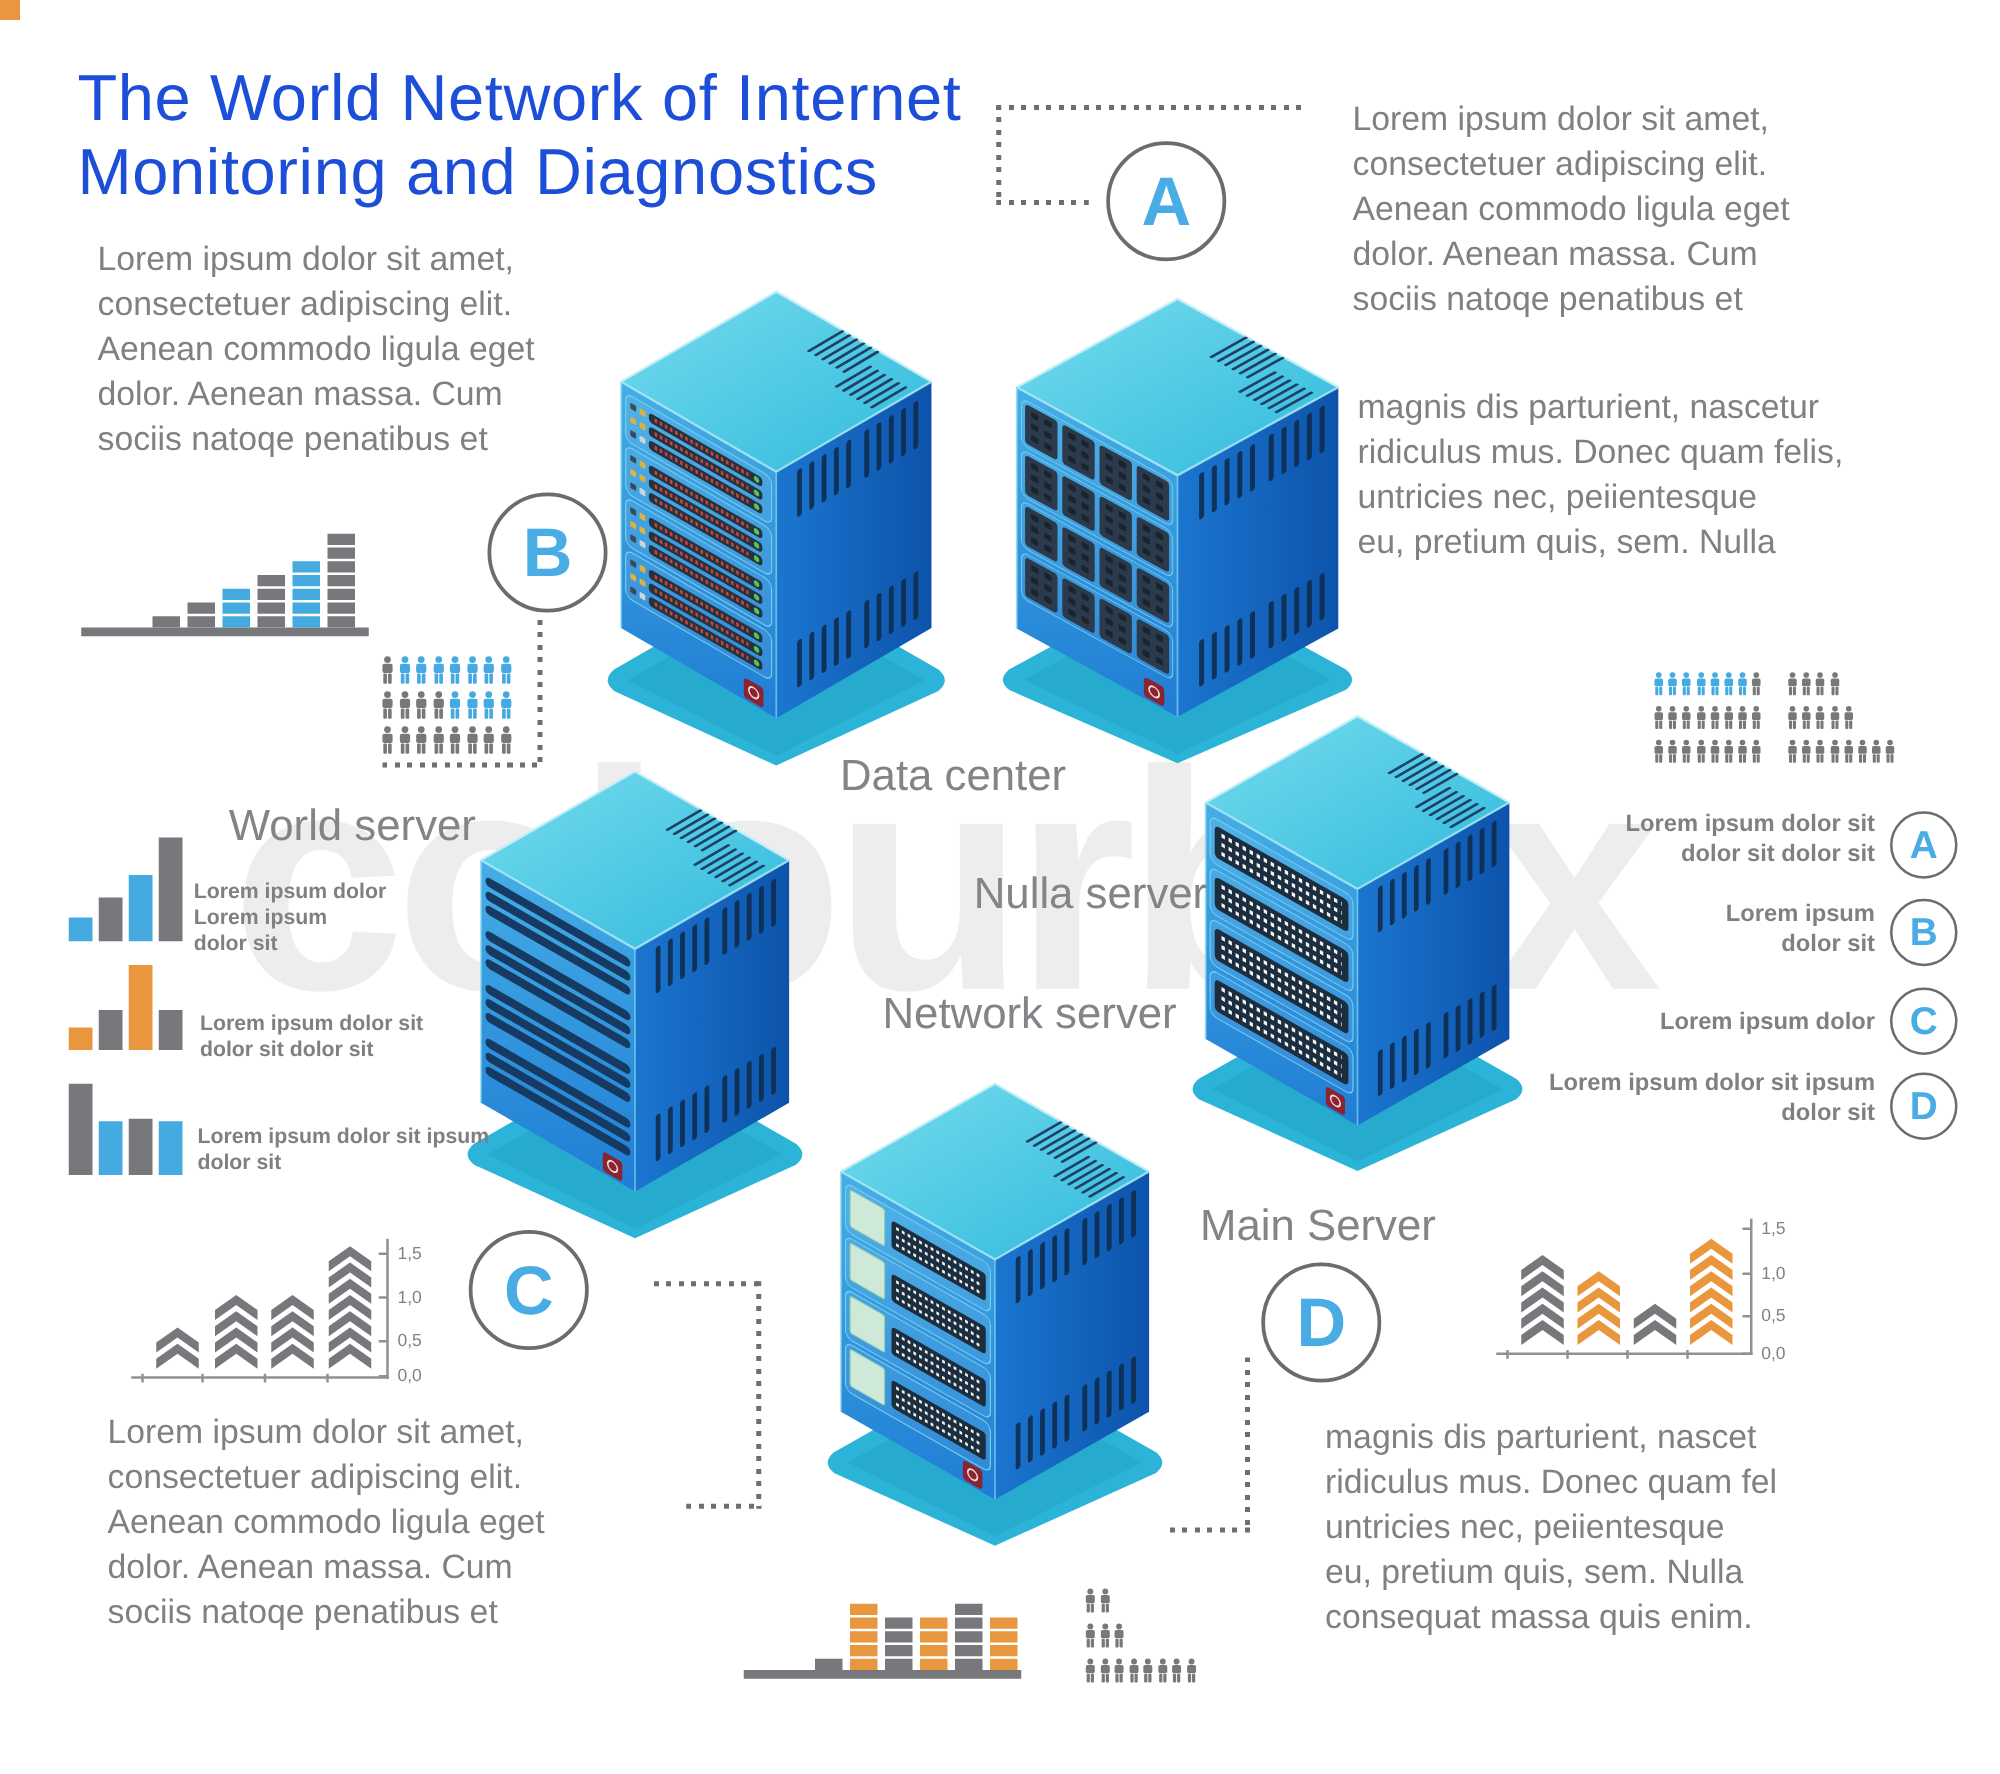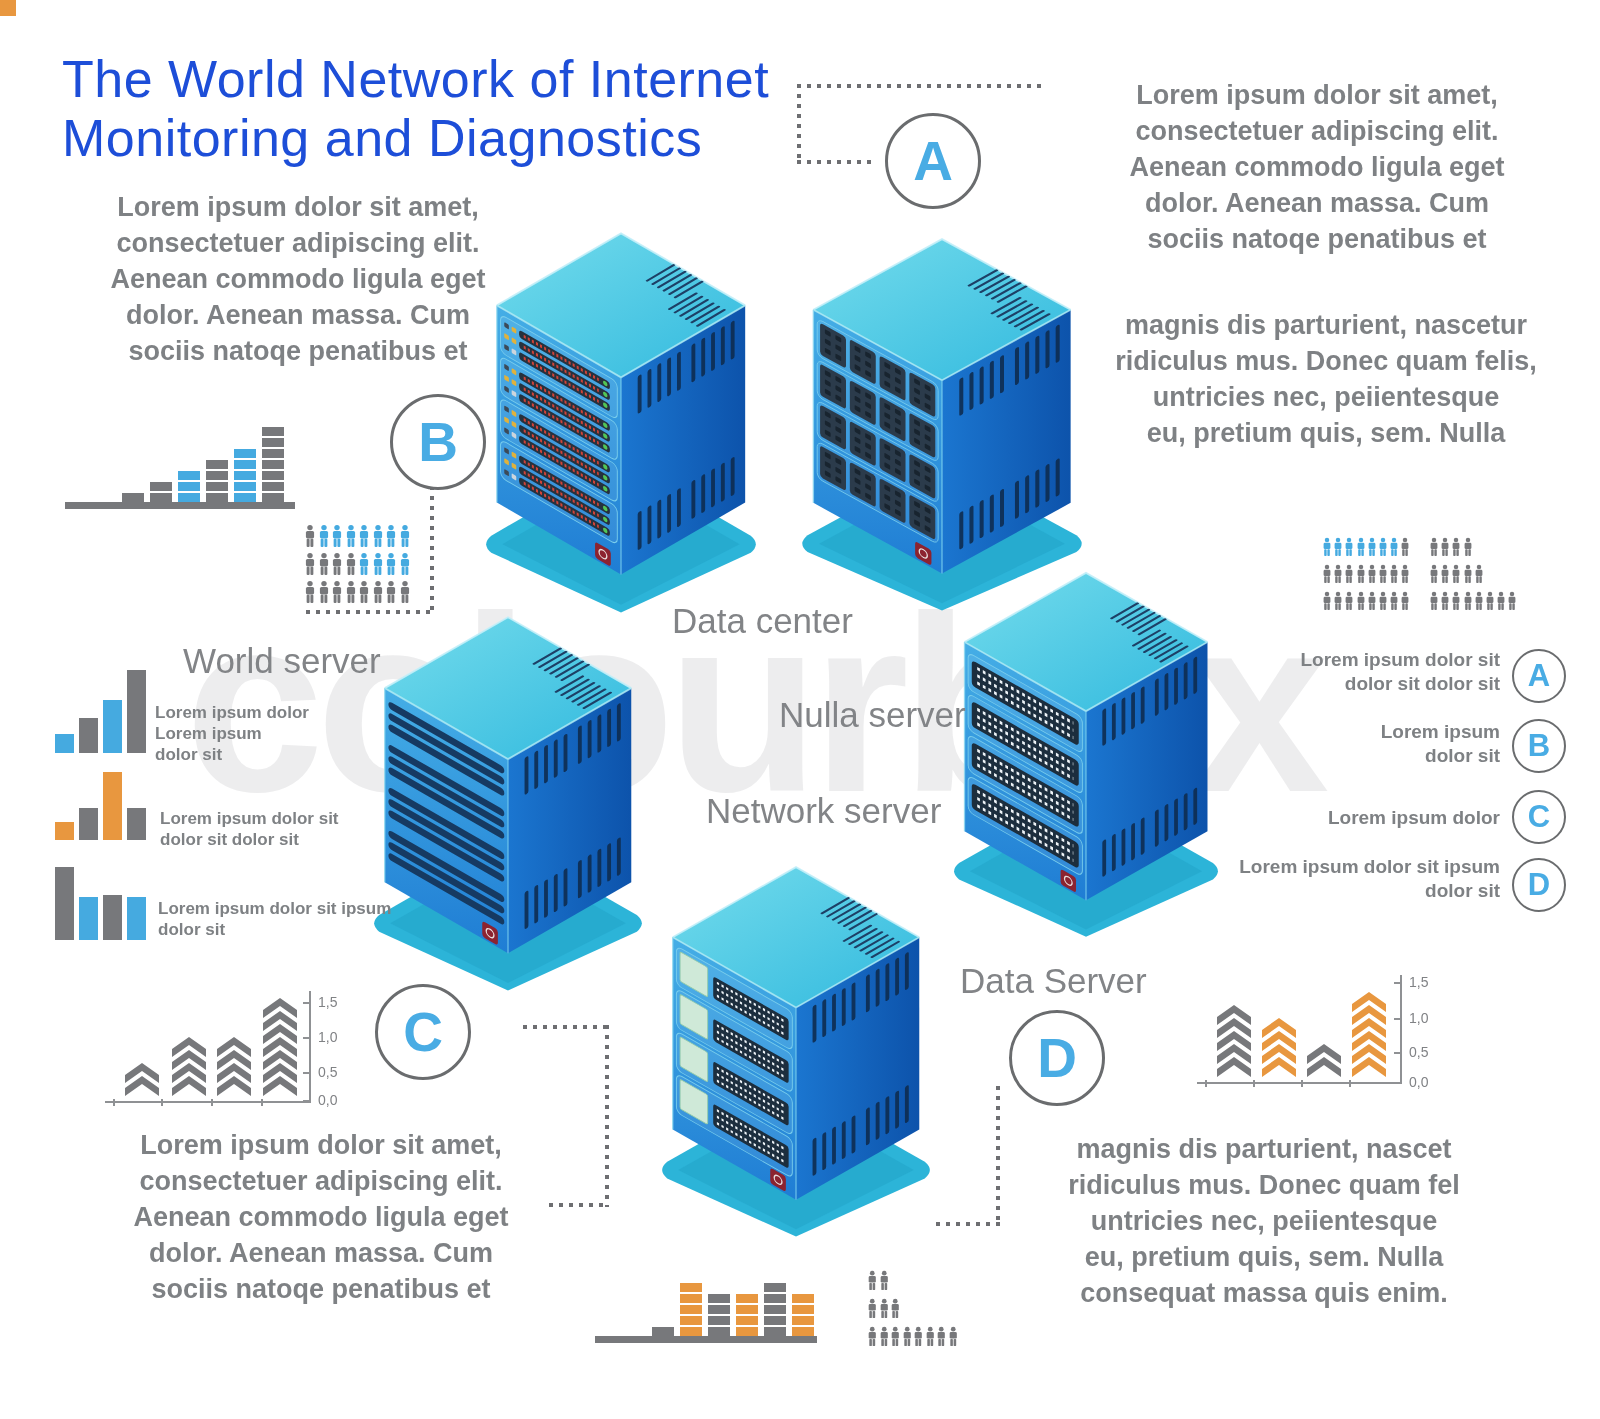--- a/index.html
+++ b/index.html
@@ -1,20 +1,20 @@
 <!DOCTYPE html>
 <html><head>
 <meta charset="utf-8">
 <style>
   html,body{margin:0;padding:0;background:#fff;}
   .canvas{position:relative;width:1600px;height:1419px;background:#fff;overflow:hidden;
           font-family:"Liberation Sans",sans-serif;}
   .abs{position:absolute;}
   .title{color:#1d4ed8;font-size:52px;line-height:1.14;white-space:pre-line;letter-spacing:.5px;}
-  .para{font-weight:bold;color:#7E8184;font-size:27px;line-height:1.33;white-space:pre-line;text-align:center;}
+  .para{font-weight:normal;color:#7E8184;font-size:27px;line-height:1.33;white-space:pre-line;}
   .srvlabel{color:#828487;font-size:35px;white-space:pre-line;}
   .caption{font-weight:bold;color:#7E8184;font-size:17px;line-height:1.24;white-space:pre-line;}
   .legendtext{font-weight:bold;color:#7E8184;font-size:19px;line-height:1.24;text-align:right;white-space:pre-line;}
   .circle{border:3px solid #6a6c6e;border-radius:50%;background:#fff;display:flex;align-items:center;
           justify-content:center;color:#49ACE4;font-weight:bold;box-sizing:border-box;}
   .circle.big{width:96px;height:96px;font-size:55px;}
   .circle.small{width:54px;height:54px;font-size:31px;border-width:2.5px;}
   .dh{height:4px;background-image:repeating-linear-gradient(90deg,#6d6e71 0 4px,transparent 4px 10px);}
   .dv{width:4px;background-image:repeating-linear-gradient(180deg,#6d6e71 0 4px,transparent 4px 10px);}
   .watermark{color:rgba(108,108,114,0.12);font-size:250px;font-weight:bold;letter-spacing:-8px;line-height:1;}
@@ -58,21 +58,21 @@
 sociis natoqe penatibus et</div>
   <div class="abs para" style="left:1086px;top:308px;width:480px">magnis dis parturient, nascetur
 ridiculus mus. Donec quam felis,
 untricies nec, peiientesque
 eu, pretium quis, sem. Nulla</div>
   <div class="abs para" style="left:86px;top:1128px;width:470px">Lorem ipsum dolor sit amet,
 consectetuer adipiscing elit.
 Aenean commodo ligula eget
 dolor. Aenean massa. Cum
 sociis natoqe penatibus et</div>
-  <div class="abs para" style="left:1024px;top:1132px;width:480px">magnis dis parturient, nascet
+  <div class="abs para" style="left:1060px;top:1132px;width:480px">magnis dis parturient, nascet
 ridiculus mus. Donec quam fel
 untricies nec, peiientesque
 eu, pretium quis, sem. Nulla
 consequat massa quis enim.</div>
 
   <div class="abs dh" style="left:797px;top:84px;width:245px"></div>
   <div class="abs dv" style="left:797px;top:84px;height:80px"></div>
   <div class="abs dh" style="left:797px;top:160px;width:74px"></div>
   <div class="abs dv" style="left:430px;top:486px;height:126px"></div>
   <div class="abs dh" style="left:306px;top:610px;width:128px"></div>
@@ -726,21 +726,21 @@
             <rect x="122" y="268" width="17" height="17" rx="3" fill="#8c2330"></rect>
             <circle cx="130.5" cy="276.5" r="4.2" fill="none" stroke="#e8dede" stroke-width="1.4"></circle>
           </g>
         </g>
   </svg></div>
 
   <div class="abs srvlabel" style="left:672px;top:601px">Data center</div>
   <div class="abs srvlabel" style="left:183px;top:641px">World server</div>
   <div class="abs srvlabel" style="left:779px;top:695px">Nulla server</div>
   <div class="abs srvlabel" style="left:706px;top:791px">Network server</div>
-  <div class="abs srvlabel" style="left:960px;top:961px">Data Server</div>
+  <div class="abs srvlabel" style="left:960px;top:961px">Main Server</div>
 
   <div class="abs circle big" style="left:885px;top:113px">
       <span>A</span>
     </div>
   <div class="abs circle big" style="left:390px;top:394px">
       <span>B</span>
     </div>
   <div class="abs circle big" style="left:375px;top:984px">
       <span>C</span>
     </div>

